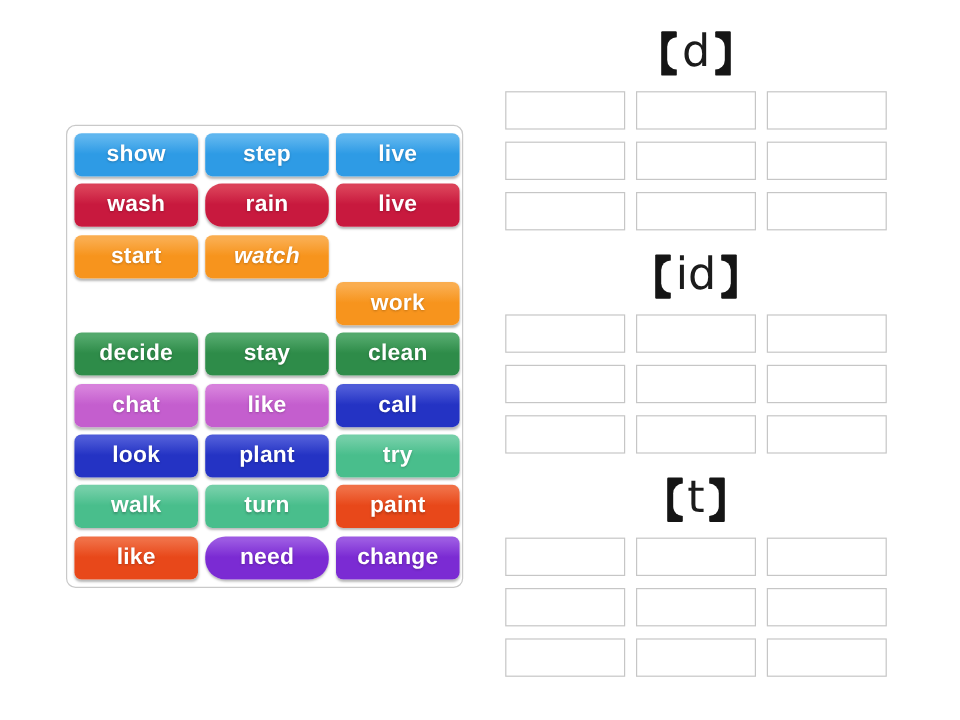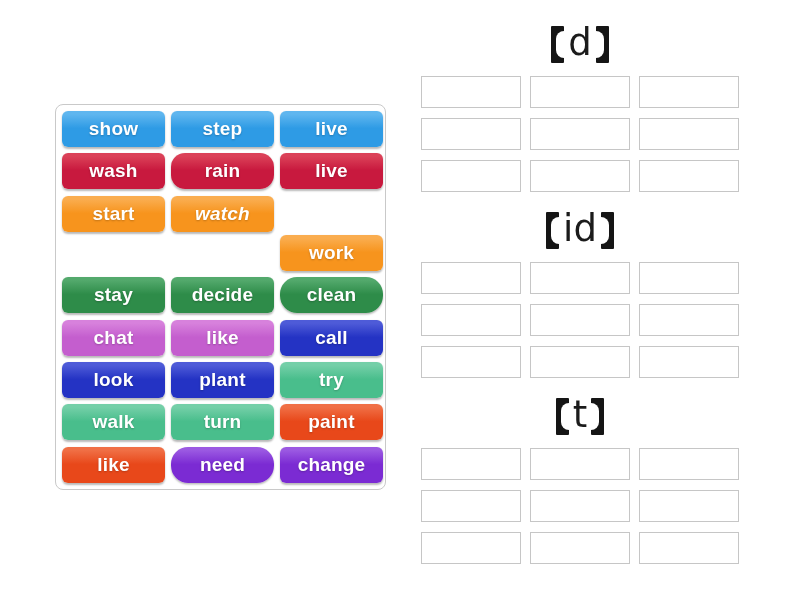--- a/index.html
+++ b/index.html
@@ -87,23 +87,23 @@
   <div class="bank-grid">
     <div class="tile" style="background: linear-gradient(rgb(95, 182, 239) 0%, rgb(95, 182, 239) 9%, rgb(46, 155, 229) 48%);">show</div>
     <div class="tile" style="background: linear-gradient(rgb(95, 182, 239) 0%, rgb(95, 182, 239) 9%, rgb(46, 155, 229) 48%);">step</div>
     <div class="tile" style="background: linear-gradient(rgb(95, 182, 239) 0%, rgb(95, 182, 239) 9%, rgb(46, 155, 229) 48%);">live</div>
     <div class="tile" style="background: linear-gradient(rgb(219, 65, 88) 0%, rgb(219, 65, 88) 9%, rgb(200, 25, 62) 48%);">wash</div>
     <div class="tile" style="background: linear-gradient(rgb(219, 65, 88) 0%, rgb(219, 65, 88) 9%, rgb(200, 25, 62) 48%); border-radius: 14px;">rain</div>
     <div class="tile" style="background: linear-gradient(rgb(219, 65, 88) 0%, rgb(219, 65, 88) 9%, rgb(200, 25, 62) 48%);">live</div>
     <div class="tile" style="background: linear-gradient(rgb(250, 173, 79) 0%, rgb(250, 173, 79) 9%, rgb(247, 148, 29) 48%);">start</div>
     <div class="tile" style="background: linear-gradient(rgb(250, 173, 79) 0%, rgb(250, 173, 79) 9%, rgb(247, 148, 29) 48%); font-style: italic;">watch</div>
     <div class="tile" style="background: linear-gradient(rgb(250, 173, 79) 0%, rgb(250, 173, 79) 9%, rgb(247, 148, 29) 48%); margin-top: 39px;">work</div>
+    <div class="tile" style="background: linear-gradient(rgb(83, 169, 108) 0%, rgb(83, 169, 108) 9%, rgb(46, 140, 73) 48%);">decide</div>
     <div class="tile" style="background: linear-gradient(rgb(83, 169, 108) 0%, rgb(83, 169, 108) 9%, rgb(46, 140, 73) 48%);">stay</div>
-    <div class="tile" style="background: linear-gradient(rgb(83, 169, 108) 0%, rgb(83, 169, 108) 9%, rgb(46, 140, 73) 48%);">decide</div>
-    <div class="tile" style="background: linear-gradient(rgb(83, 169, 108) 0%, rgb(83, 169, 108) 9%, rgb(46, 140, 73) 48%); border-radius: 17px;">clean</div>
+    <div class="tile" style="background: linear-gradient(rgb(83, 169, 108) 0%, rgb(83, 169, 108) 9%, rgb(46, 140, 73) 48%);">clean</div>
     <div class="tile" style="background: linear-gradient(rgb(215, 129, 220) 0%, rgb(215, 129, 220) 9%, rgb(196, 94, 206) 48%);">chat</div>
     <div class="tile" style="background: linear-gradient(rgb(215, 129, 220) 0%, rgb(215, 129, 220) 9%, rgb(196, 94, 206) 48%);">like</div>
     <div class="tile" style="background: linear-gradient(rgb(78, 91, 216) 0%, rgb(78, 91, 216) 9%, rgb(36, 51, 196) 48%);">call</div>
     <div class="tile" style="background: linear-gradient(rgb(78, 91, 216) 0%, rgb(78, 91, 216) 9%, rgb(36, 51, 196) 48%);">look</div>
     <div class="tile" style="background: linear-gradient(rgb(78, 91, 216) 0%, rgb(78, 91, 216) 9%, rgb(36, 51, 196) 48%);">plant</div>
     <div class="tile" style="background: linear-gradient(rgb(116, 207, 168) 0%, rgb(116, 207, 168) 9%, rgb(73, 190, 140) 48%);">try</div>
     <div class="tile" style="background: linear-gradient(rgb(116, 207, 168) 0%, rgb(116, 207, 168) 9%, rgb(73, 190, 140) 48%);">walk</div>
     <div class="tile" style="background: linear-gradient(rgb(116, 207, 168) 0%, rgb(116, 207, 168) 9%, rgb(73, 190, 140) 48%);">turn</div>
     <div class="tile" style="background: linear-gradient(rgb(240, 111, 69) 0%, rgb(240, 111, 69) 9%, rgb(232, 72, 26) 48%);">paint</div>
     <div class="tile" style="background: linear-gradient(rgb(240, 111, 69) 0%, rgb(240, 111, 69) 9%, rgb(232, 72, 26) 48%);">like</div>

